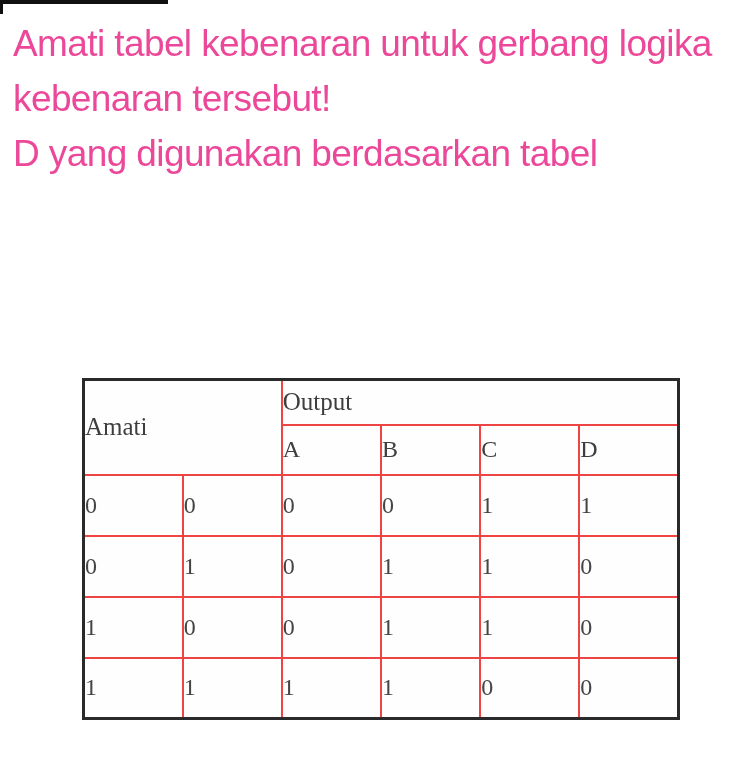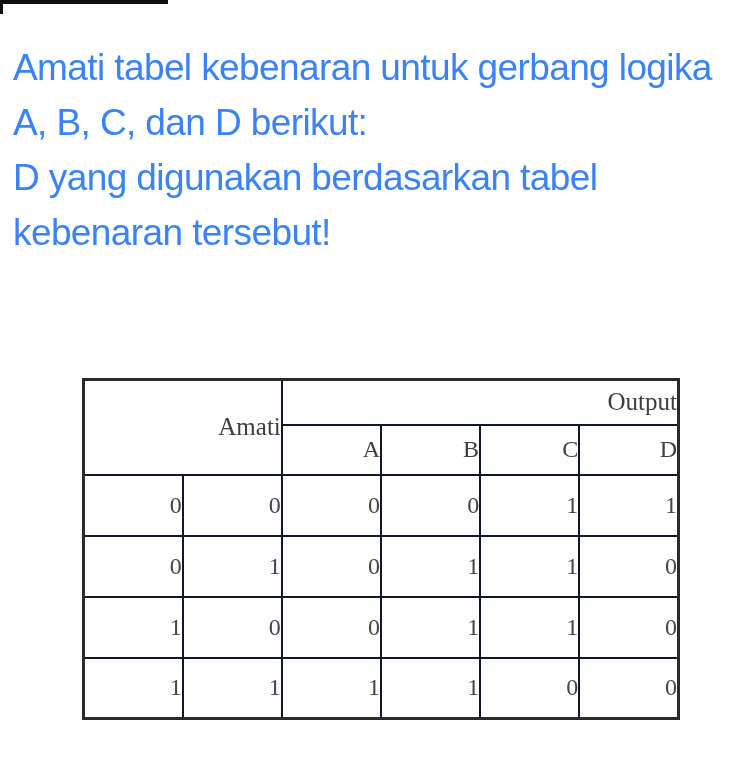--- a/index.html
+++ b/index.html
@@ -25,45 +25,44 @@
     position: absolute;
     left: 0; top: 0;
     width: 3px; height: 14px;
     background: #101010;
   }
   .question {
     position: absolute;
     left: 13px;
     top: 16px;
     width: 712px;
-    color: #3b82f6;
+    color: #ec4899;
     font-size: 37px;
     line-height: 55px;
     letter-spacing: -0.6px;
     font-weight: 400;
-    margin-top: 24px;
   }
   .question .qline {
     white-space: nowrap;
   }
   .truth-table {
     position: absolute;
     left: 82px;
     top: 378px;
     width: 598px;
     height: 339px;
     border-collapse: collapse;
     table-layout: fixed;
     font-family: "Liberation Serif", serif;
     color: #3e3e3e;
     background: #fefefe;
   }
   .truth-table th, .truth-table td {
-    border: 2px solid #0f172a;
-    text-align: right;
+    border: 2px solid #ef4444;
+    text-align: left;
     vertical-align: middle;
     font-weight: 400;
     padding: 0;
   }
   .truth-table {
     border: 3px solid #2a2a2a;
   }
   .row-output { height: 45px; }
   .row-cols   { height: 50px; }
   .row-data   { height: 61px; }
@@ -74,23 +73,22 @@
 </head>
 <body>
 
 <div class="page">
 
   <div class="top-artifact"></div>
   <div class="top-artifact-left"></div>
 
   <div class="question">
     <div class="qline">Amati tabel kebenaran untuk gerbang logika</div>
-    <div class="qline">A, B, C, dan D berikut:</div>
+    <div class="qline">kebenaran tersebut!</div>
     <div class="qline">D yang digunakan berdasarkan tabel</div>
-    <div class="qline">kebenaran tersebut!</div>
   </div>
 
   <table class="truth-table">
     <colgroup>
       <col style="width:16.666%">
         <col style="width:16.666%">
         <col style="width:16.666%">
       <col style="width:16.666%">
         <col style="width:16.666%">
         <col style="width:16.666%">

